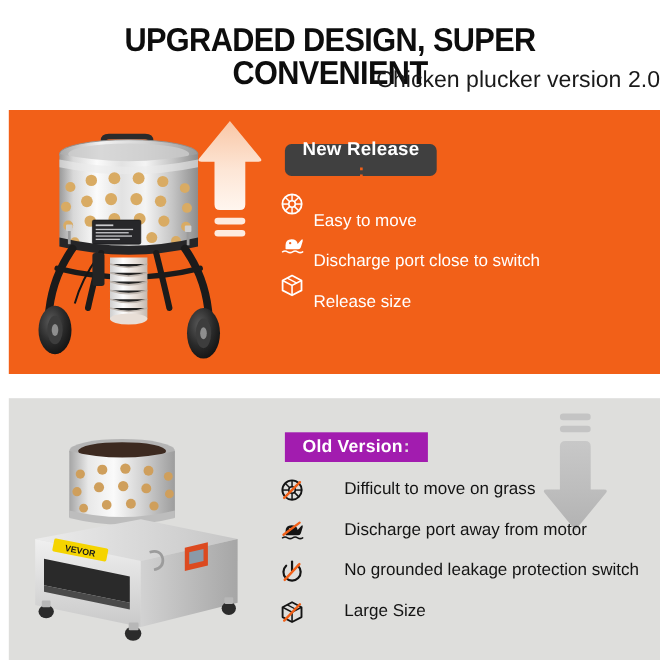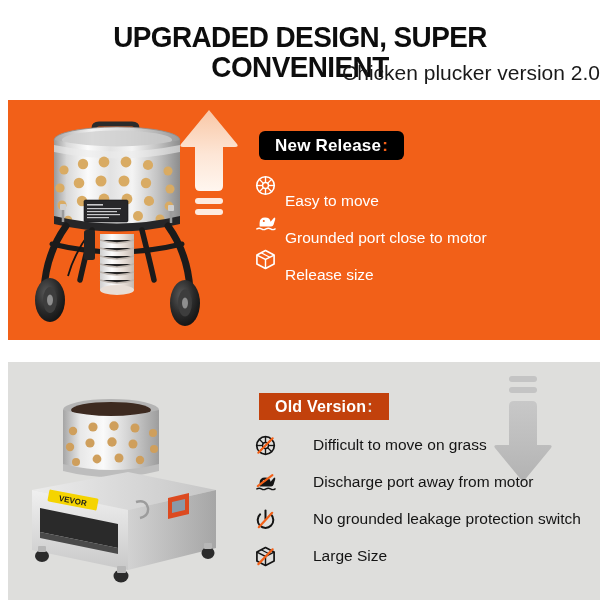--- a/index.html
+++ b/index.html
@@ -30,26 +30,26 @@
   .panel-new{left:8px;top:100px;width:592px;height:240px;background:#f26018;}
   .panel-old{left:8px;top:362px;width:592px;height:238px;background:#dededc;}
 
   
   .badge{
     position:absolute;display:flex;align-items:center;justify-content:center;
     font-weight:bold;letter-spacing:0.2px;white-space:nowrap;
   }
   .badge-new{
     left:259px;top:131px;height:29px;padding:0 16px;
-    background:#000000;border-radius:6px;color:#ffffff;font-size:17px;
+    background:#404040;border-radius:6px;color:#ffffff;font-size:17px;flex-direction:column;
   }
   .badge-new .colon{color:#f26018;margin-left:1px;}
   .badge-old{
     left:259px;top:393px;height:27px;padding:0 16px;
-    background:#c2410c;border-radius:0;color:#ffffff;font-size:16px;
+    background:#a21caf;border-radius:0;color:#ffffff;font-size:16px;
   }
   .badge-old .colon{color:#dededc;margin-left:1px;}
 
   
   .features{position:absolute;left:255px;}
   .features-new{top:168px;width:340px;}
   .features-old{top:428px;width:340px;}
   .feat{
     display:flex;align-items:center;height:34px;margin-bottom:3px;
   }
@@ -249,21 +249,21 @@
     <div class="feat">
       <span class="feat-ic">
         <svg viewBox="0 0 24 22" width="22" height="21">
           <path d="M5 11.5 Q5 5.5 11 5.5 Q16.5 5.5 17 10.2 L20.5 6.2 Q22.5 4.2 22 7.6 L20.2 13.5 Q19.6 15.4 17.6 15.4 L5.6 15.4 Q4.8 15.4 5 14.4 Z" fill="#fff"></path>
           <circle cx="9.6" cy="9.4" r="1.15" fill="#f26018"></circle>
           <g stroke="#fff" stroke-width="1.5" fill="none" stroke-linecap="round">
             <path d="M2 18 Q4.5 16.4 7 18 Q9.5 19.6 12 18 Q14.5 16.4 17 18 Q19.5 19.6 22 18"></path>
           </g>
         </svg>
       </span>
-      <span class="feat-tx">Grounded port close to motor</span>
+      <span class="feat-tx">Discharge port close to switch</span>
     </div>
 
 
     <div class="feat">
       <span class="feat-ic">
         <svg viewBox="0 0 22 22" width="21" height="21">
           <path d="M11 1.6 L20 6.3 L20 15.7 L11 20.4 L2 15.7 L2 6.3 Z" fill="none" stroke="#fff" stroke-width="1.7" stroke-linejoin="round"></path>
           <path d="M2 6.3 L11 11 L20 6.3" fill="none" stroke="#fff" stroke-width="1.5"></path>
           <path d="M11 11 L11 20.4" fill="none" stroke="#fff" stroke-width="1.5"></path>
           <path d="M6.5 4 L15.5 8.7" fill="none" stroke="#fff" stroke-width="1.3"></path>

